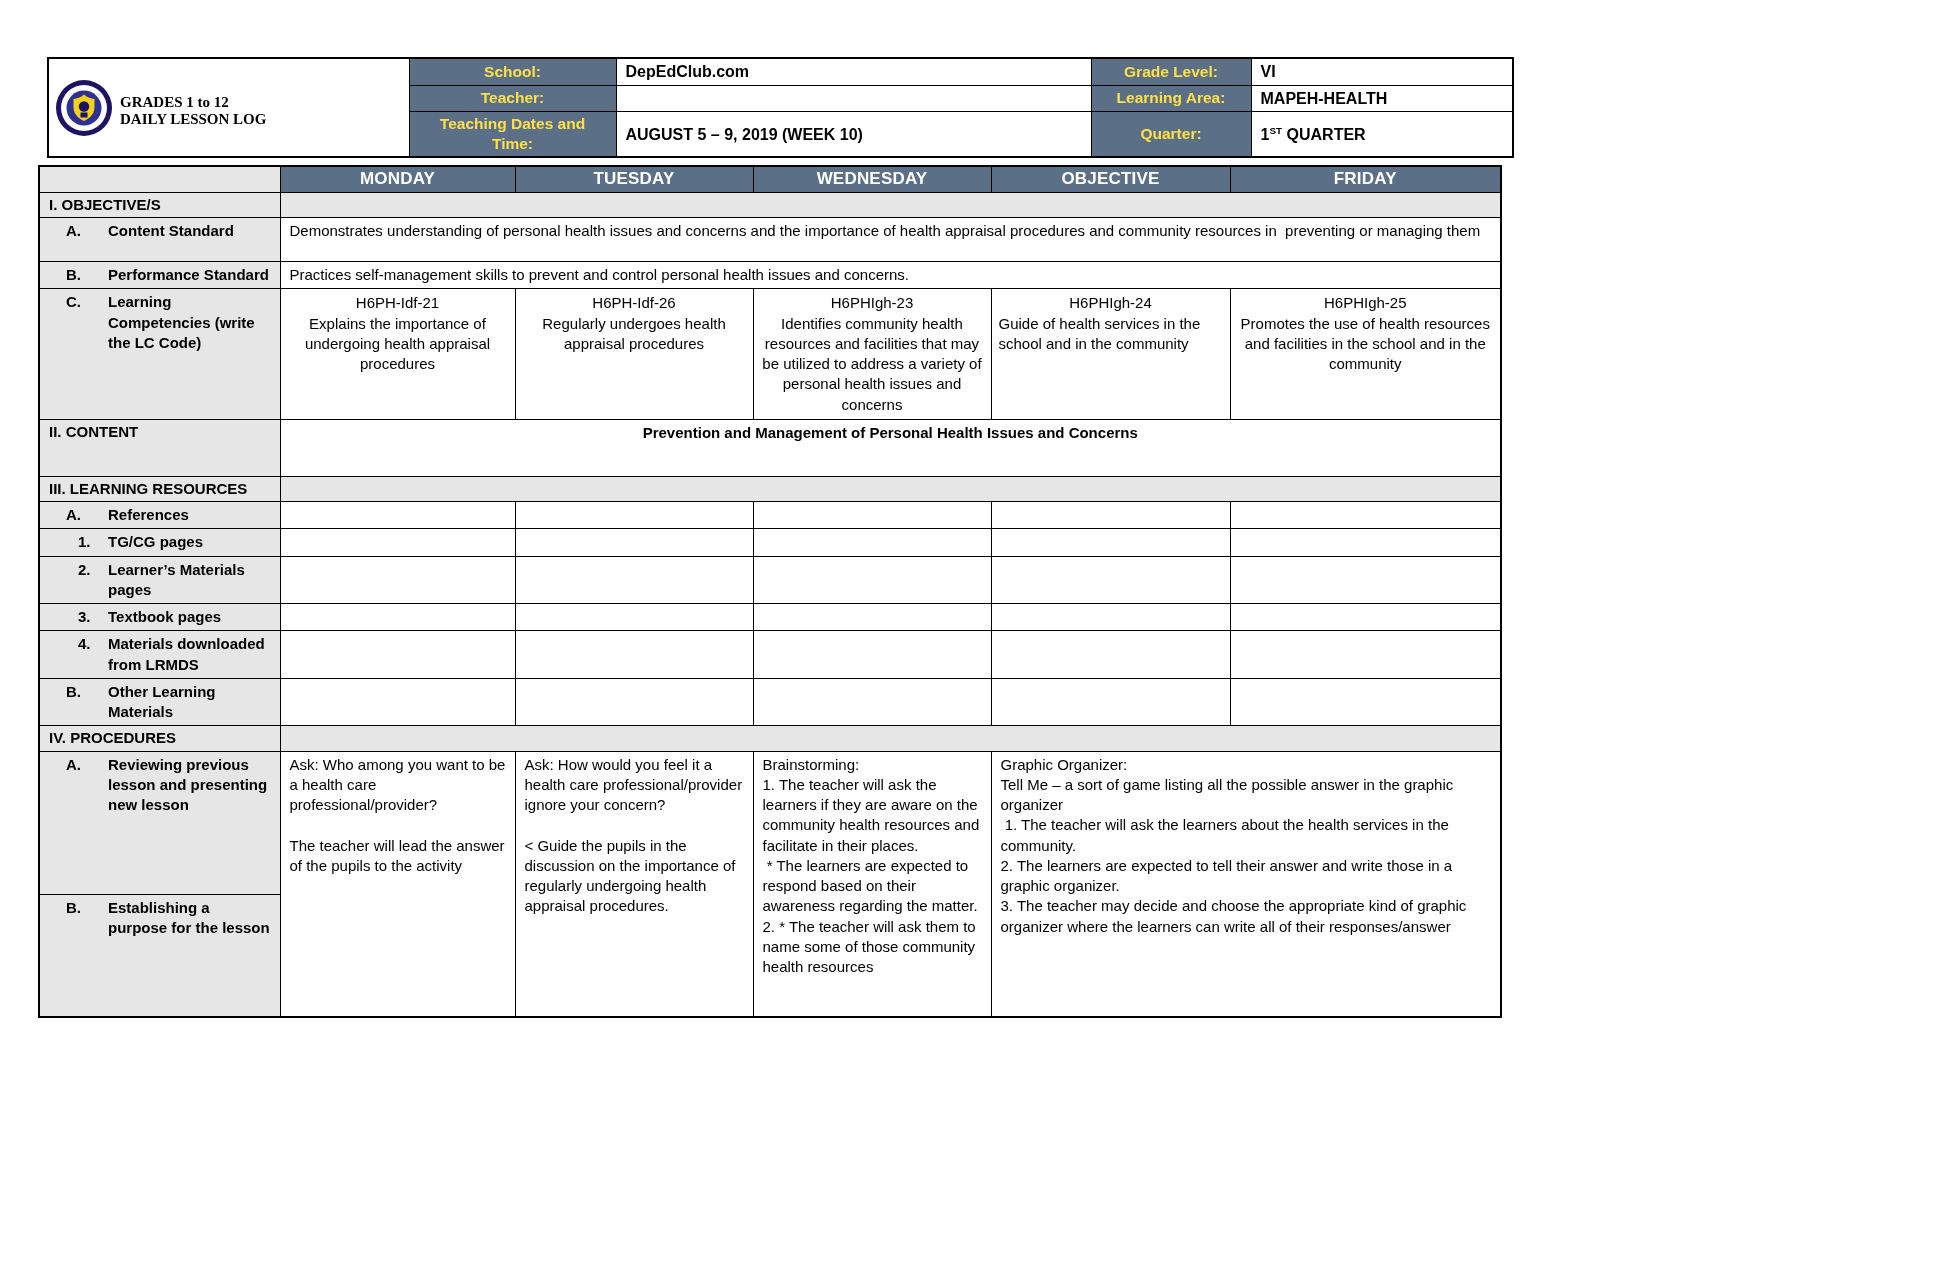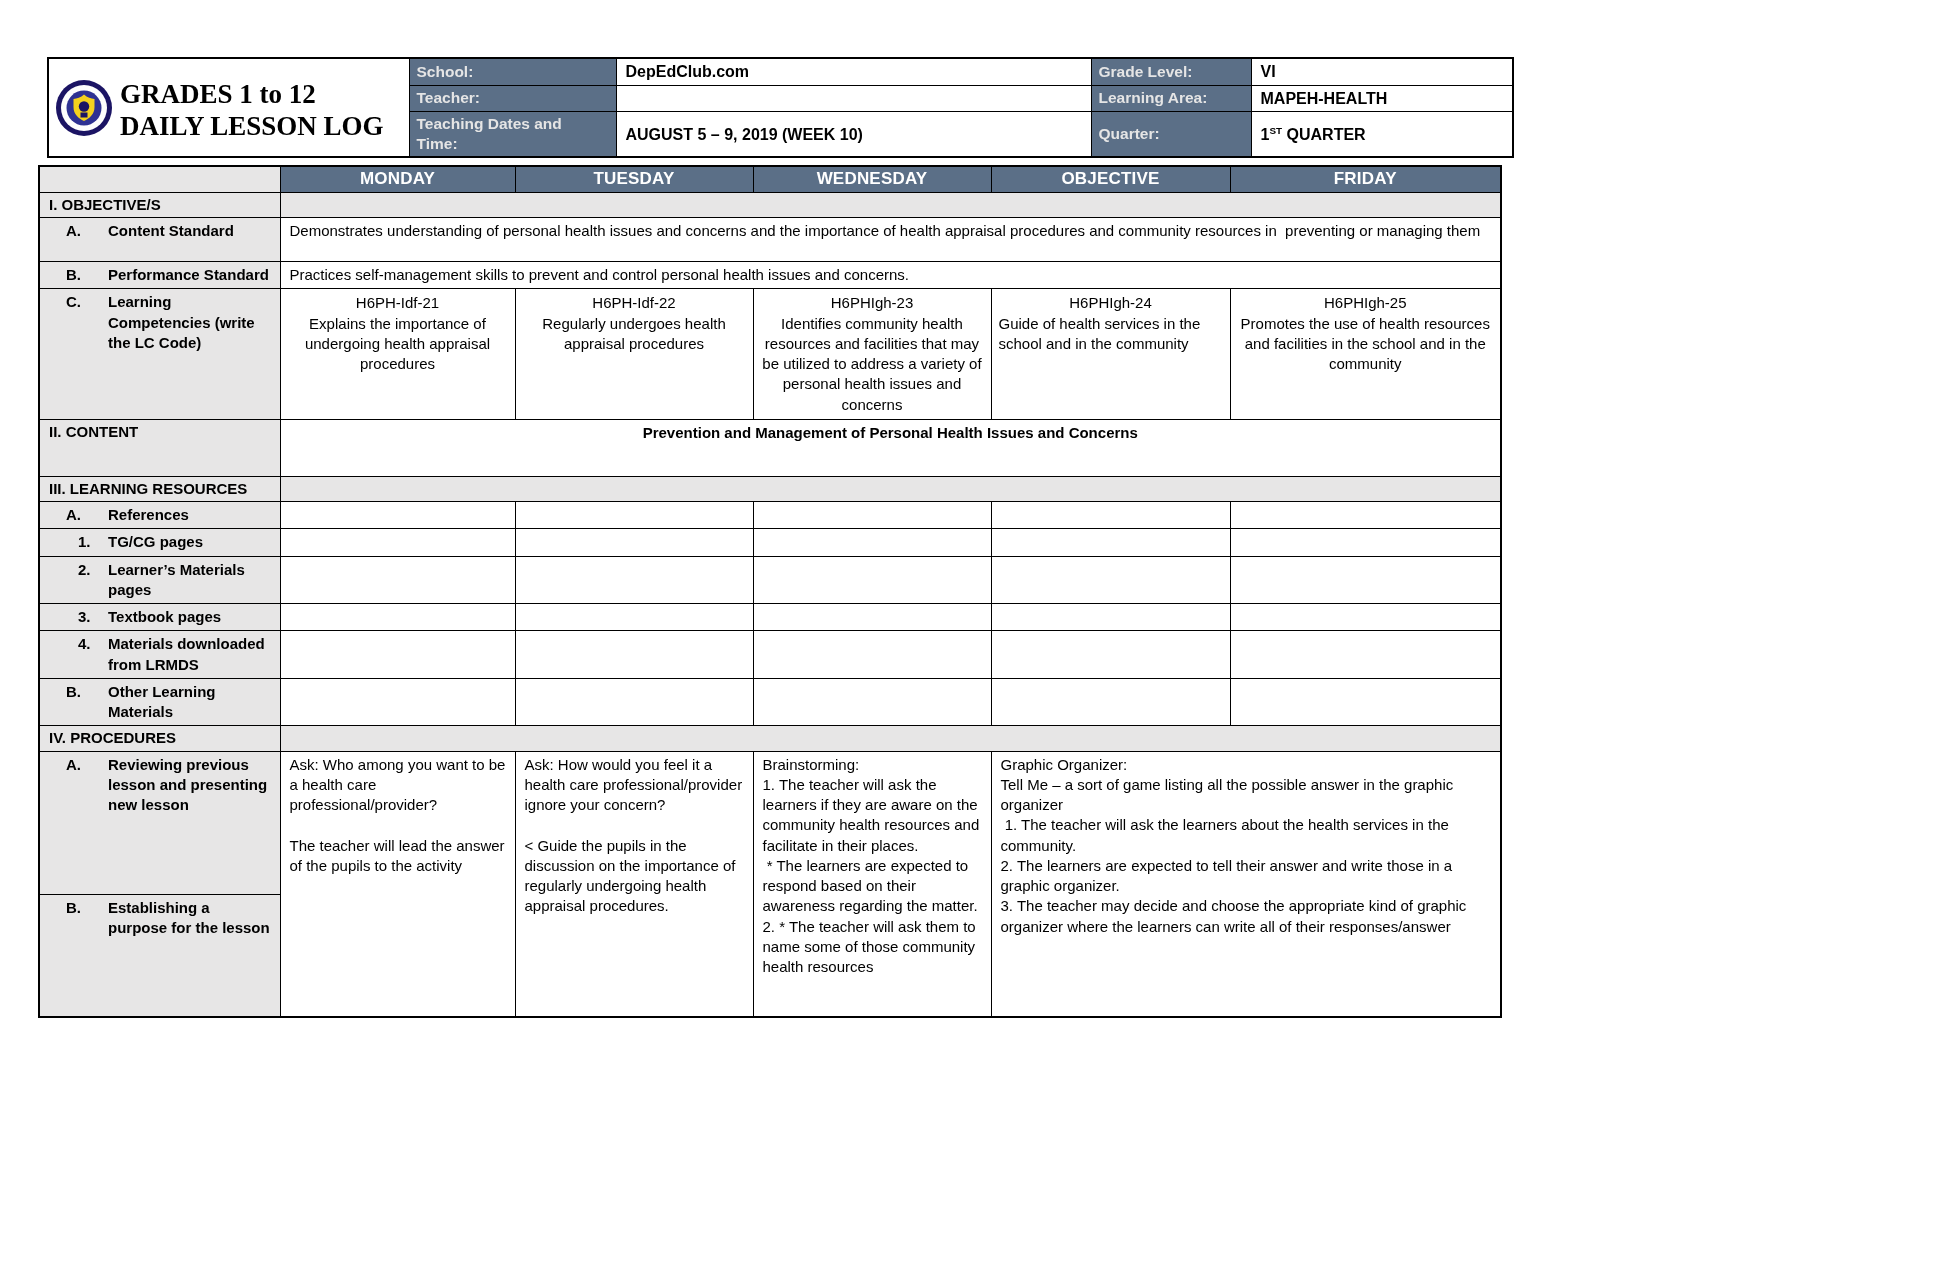--- a/index.html
+++ b/index.html
@@ -8,22 +8,22 @@
   .page { position: relative; width: 1951px; height: 1275px; background: #fff; overflow: hidden; }
 
   table { border-collapse: collapse; table-layout: fixed; border: 2px solid #000; }
   td { border: 1px solid #000; vertical-align: top; padding: 2px 6px; font-size: 15px; line-height: 1.35; overflow: hidden; }
 
   
   .header-table { position: absolute; left: 47px; top: 57px; width: 1465px; }
   .header-table td { vertical-align: middle; }
   .logo-cell { background: #fff; padding: 3px 6px; vertical-align: middle; }
   .logo-wrap { display: flex; align-items: center; gap: 7px; }
-  .title-block { font-family: "Liberation Serif", serif; font-weight: bold; font-size: 27px; line-height: 1.18; white-space: nowrap; margin-top: 7px; }
-  .hlabel { background: #5b6f87; color: #e5e5e5; font-weight: bold; text-align: left; font-size: 15.5px; padding: 2px 7px; white-space: pre-line; line-height: 1.3; }
+  .title-block { font-family: "Liberation Serif", serif; font-weight: bold; font-size: 15px; line-height: 1.18; white-space: nowrap; margin-top: 7px; }
+  .hlabel { background: #5b6f87; color: #fde047; font-weight: bold; text-align: center; font-size: 15.5px; padding: 2px 7px; white-space: pre-line; line-height: 1.3; }
   .hvalue { font-weight: bold; font-size: 16px; padding: 2px 9px; background: #fff; }
   sup { font-size: 0.62em; line-height: 0; }
 
   
   .main-table { position: absolute; left: 38px; top: 165px; width: 1462px; }
   .dayrow td { background: #5b6f87; color: #fff; font-weight: bold; text-align: center; font-size: 17px; padding: 1px 4px; vertical-align: middle; letter-spacing: 0.2px; }
   .dayrow td.corner { background: #e7e6e6; }
 
   .seccell { background: #e7e6e6; font-weight: bold; padding: 2px 4px 2px 9px; }
   .secrest { background: #e7e6e6; }
@@ -147,21 +147,21 @@
           <div class="hang">
             <span class="marker">C.</span>
             <span class="txt">Learning Competencies (write the LC Code)</span>
           </div>
         </td>
         <td class="comp-cell">
           <div class="code-line">H6PH-Idf-21</div>
           <div>Explains the importance of undergoing health appraisal procedures</div>
         </td>
         <td class="comp-cell">
-          <div class="code-line">H6PH-Idf-22</div>
+          <div class="code-line">H6PH-Idf-26</div>
           <div>Regularly undergoes health appraisal procedures</div>
         </td>
         <td class="comp-cell">
           <div class="code-line">H6PHIgh-23</div>
           <div>Identifies community health resources and facilities that may be utilized to address a variety of personal health issues and concerns</div>
         </td>
         <td class="comp-cell left">
           <div class="code-line">H6PHIgh-24</div>
           <div>Guide of health services in the school and in the community</div>
         </td>

